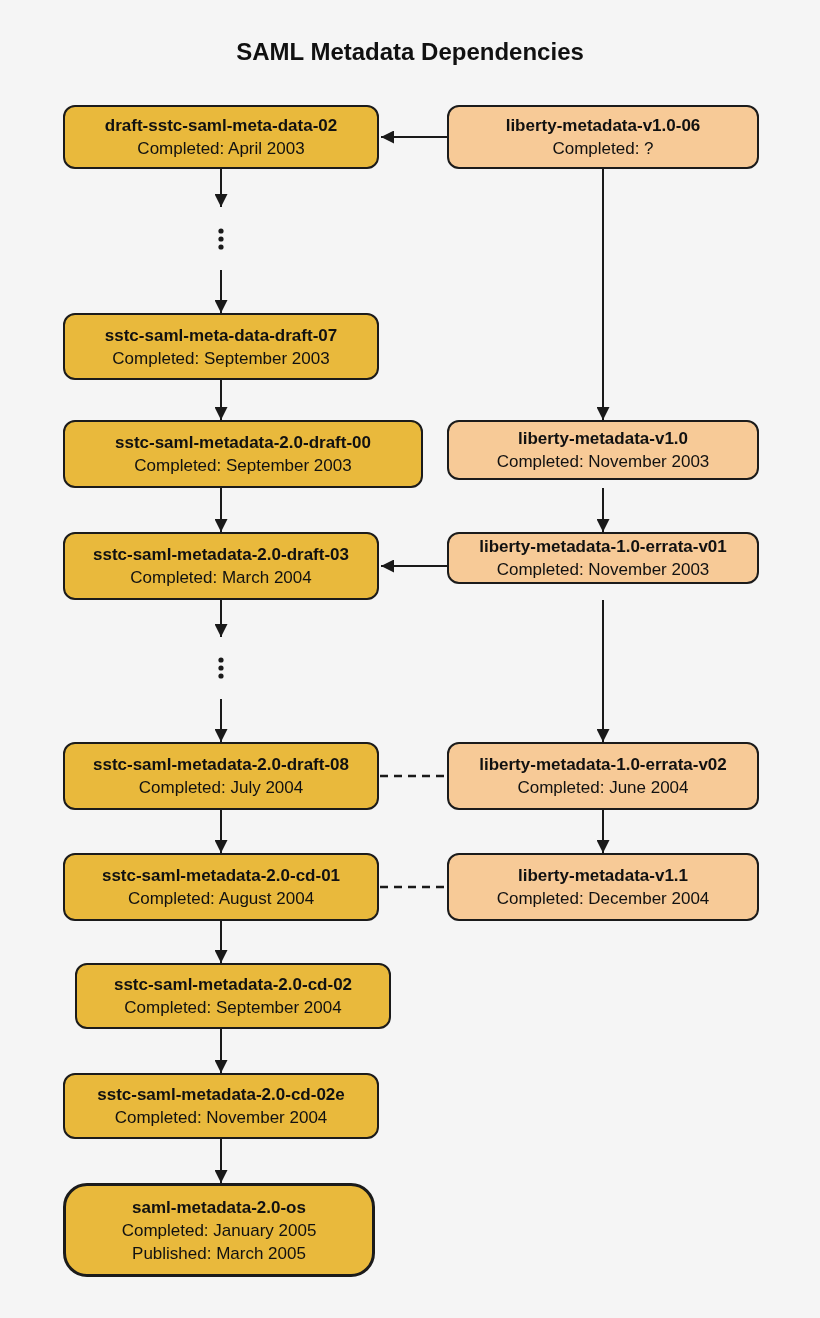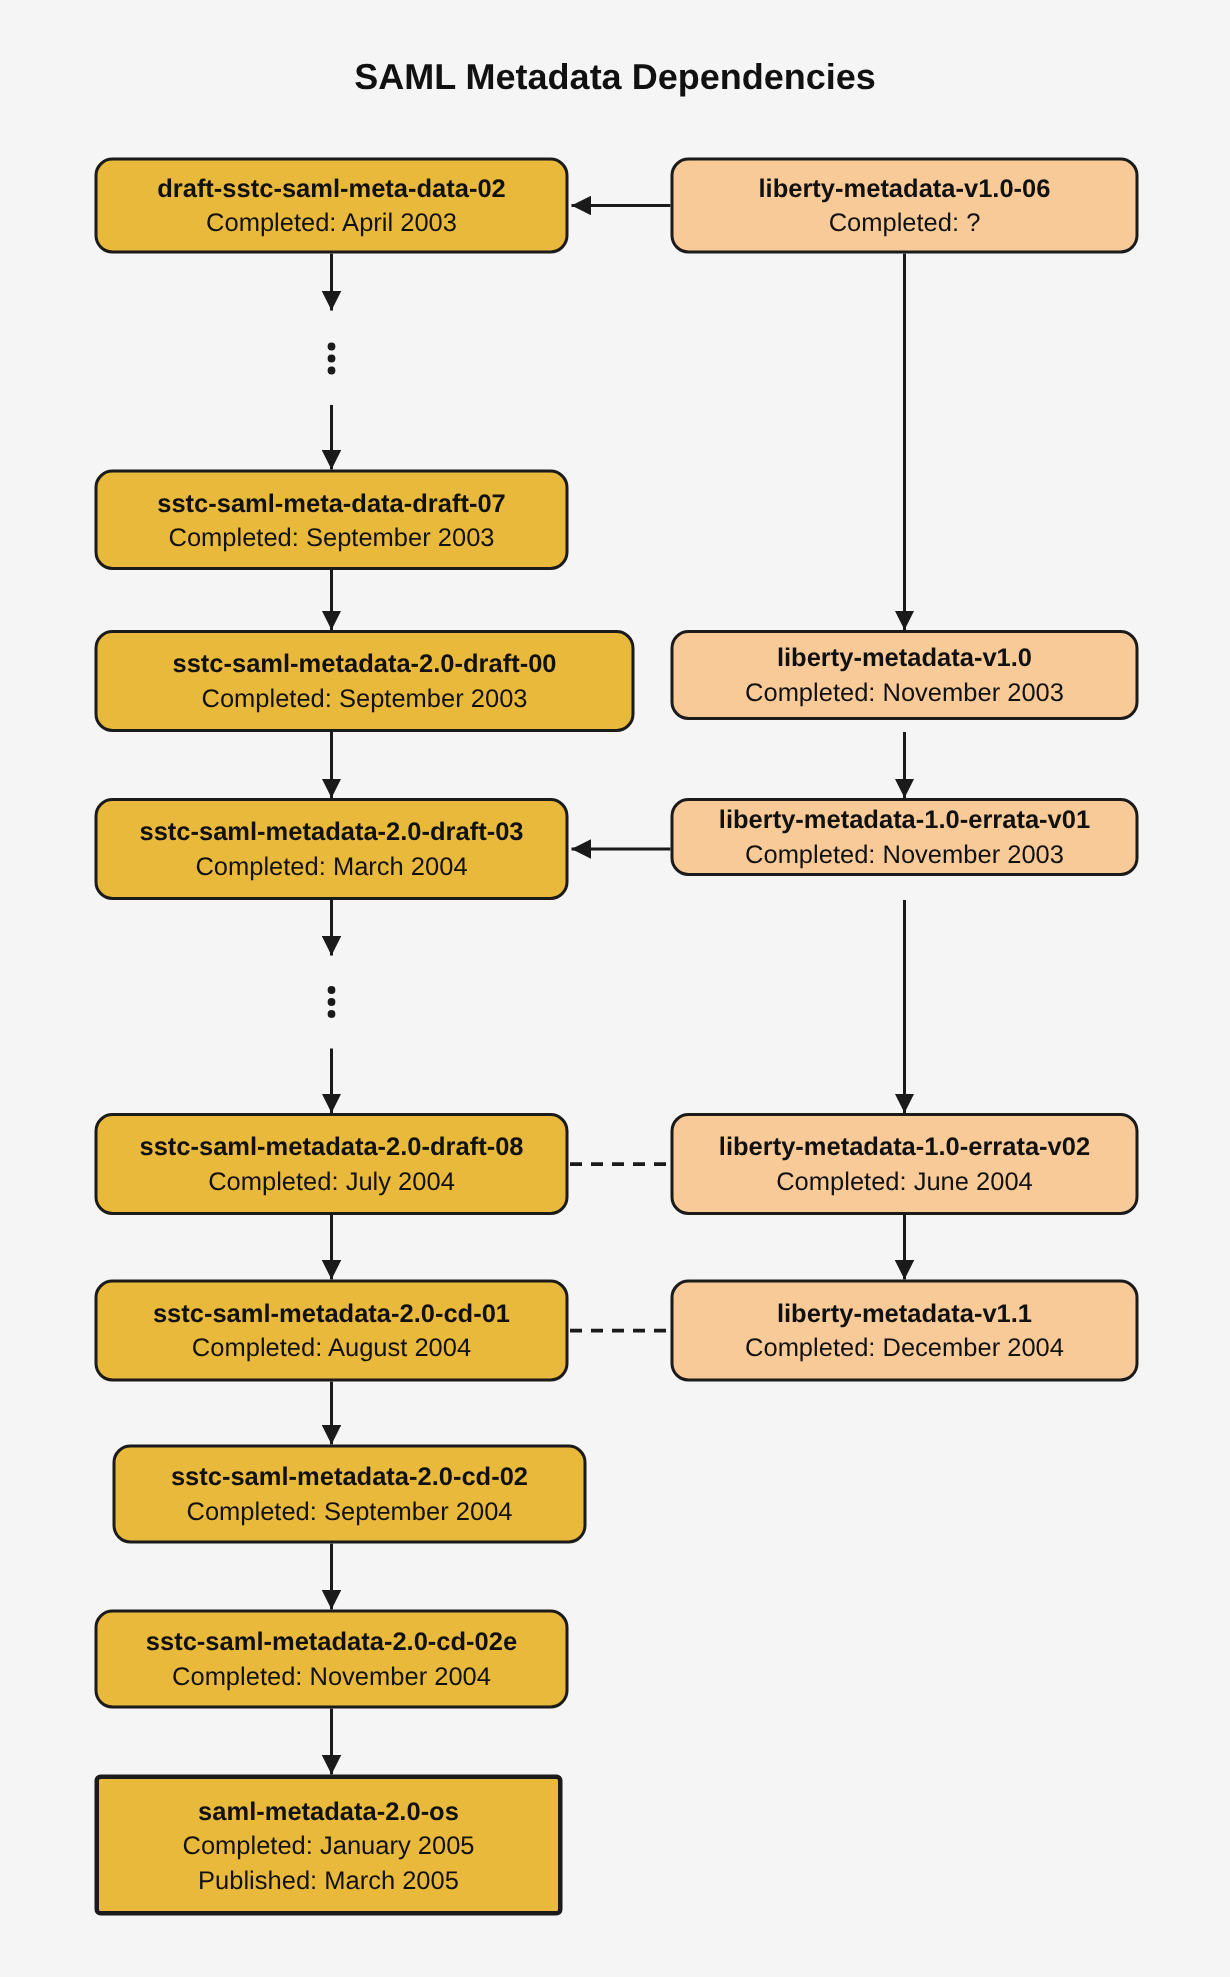--- a/index.html
+++ b/index.html
@@ -51,21 +51,21 @@
     align-items:center;
     justify-content:center;
     text-align:center;
     font-size:17px;
     line-height:23px;
     z-index:3;
   }
   .saml{ background:var(--saml-fill,#E9B93C); }
   .liberty{ background:var(--liberty-fill,#F7CA97); }
   .node-title{ font-weight:bold; }
-  .final{ border-width:3px; border-radius:4px; }
+  .final{ border-width:3px; border-radius:24px; }
 </style>
 </head>
 <body>
 
 <div class="canvas">
 
   <div class="diagram-title">SAML Metadata Dependencies</div>
 
   <svg class="edges" width="820" height="1318" viewBox="0 0 820 1318">
     <defs>

